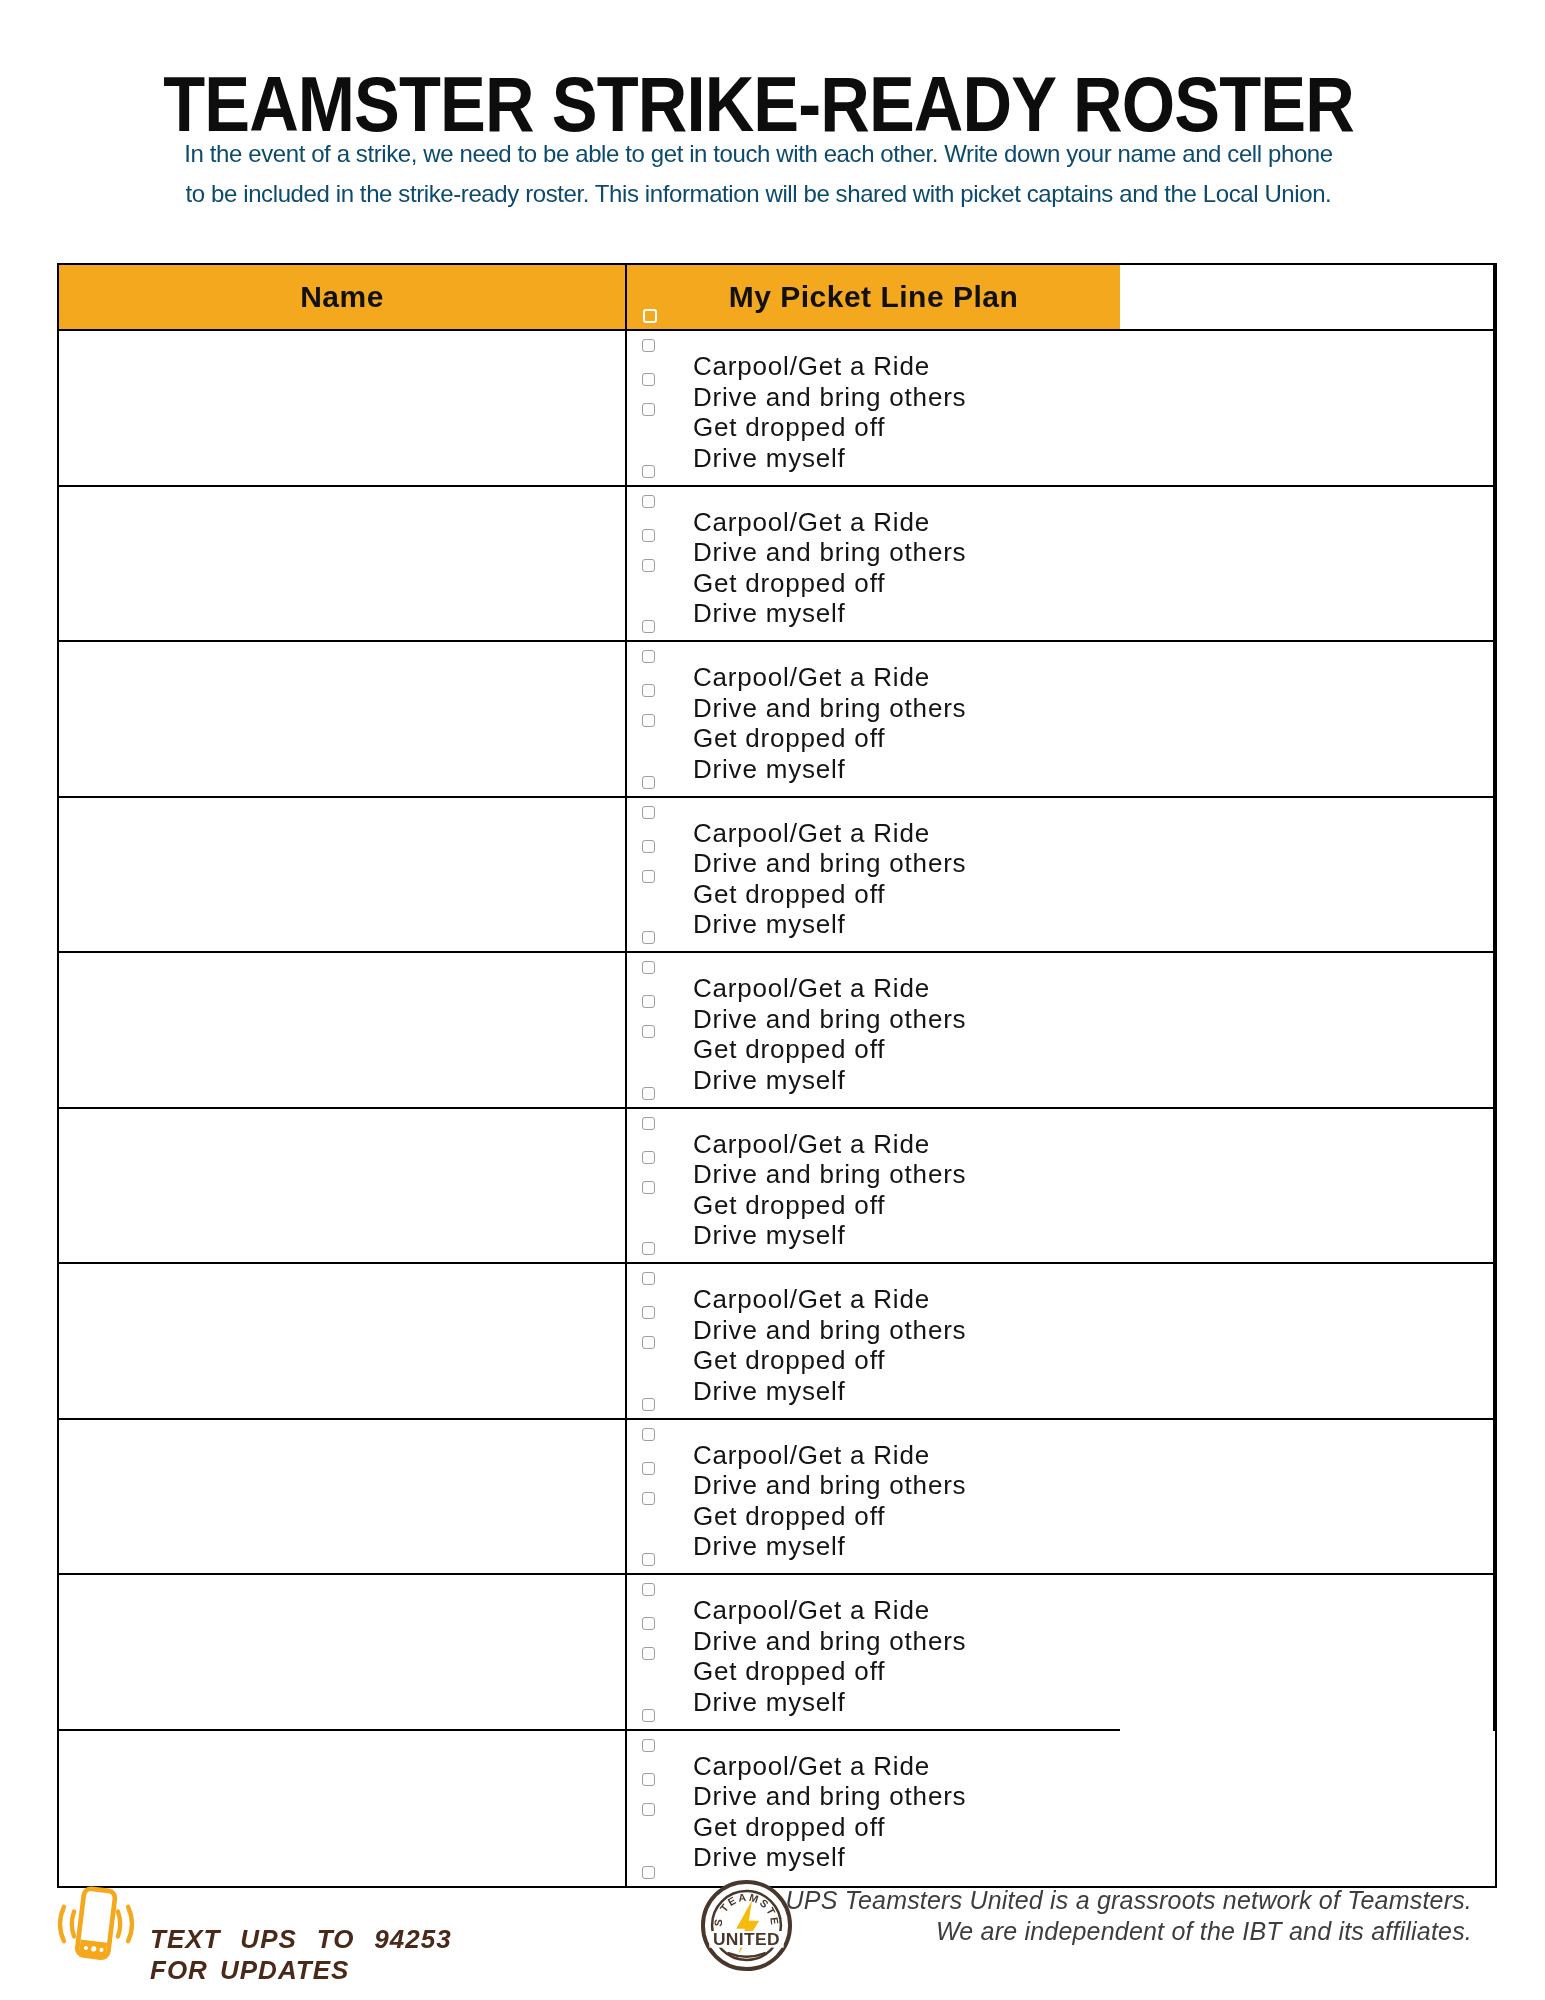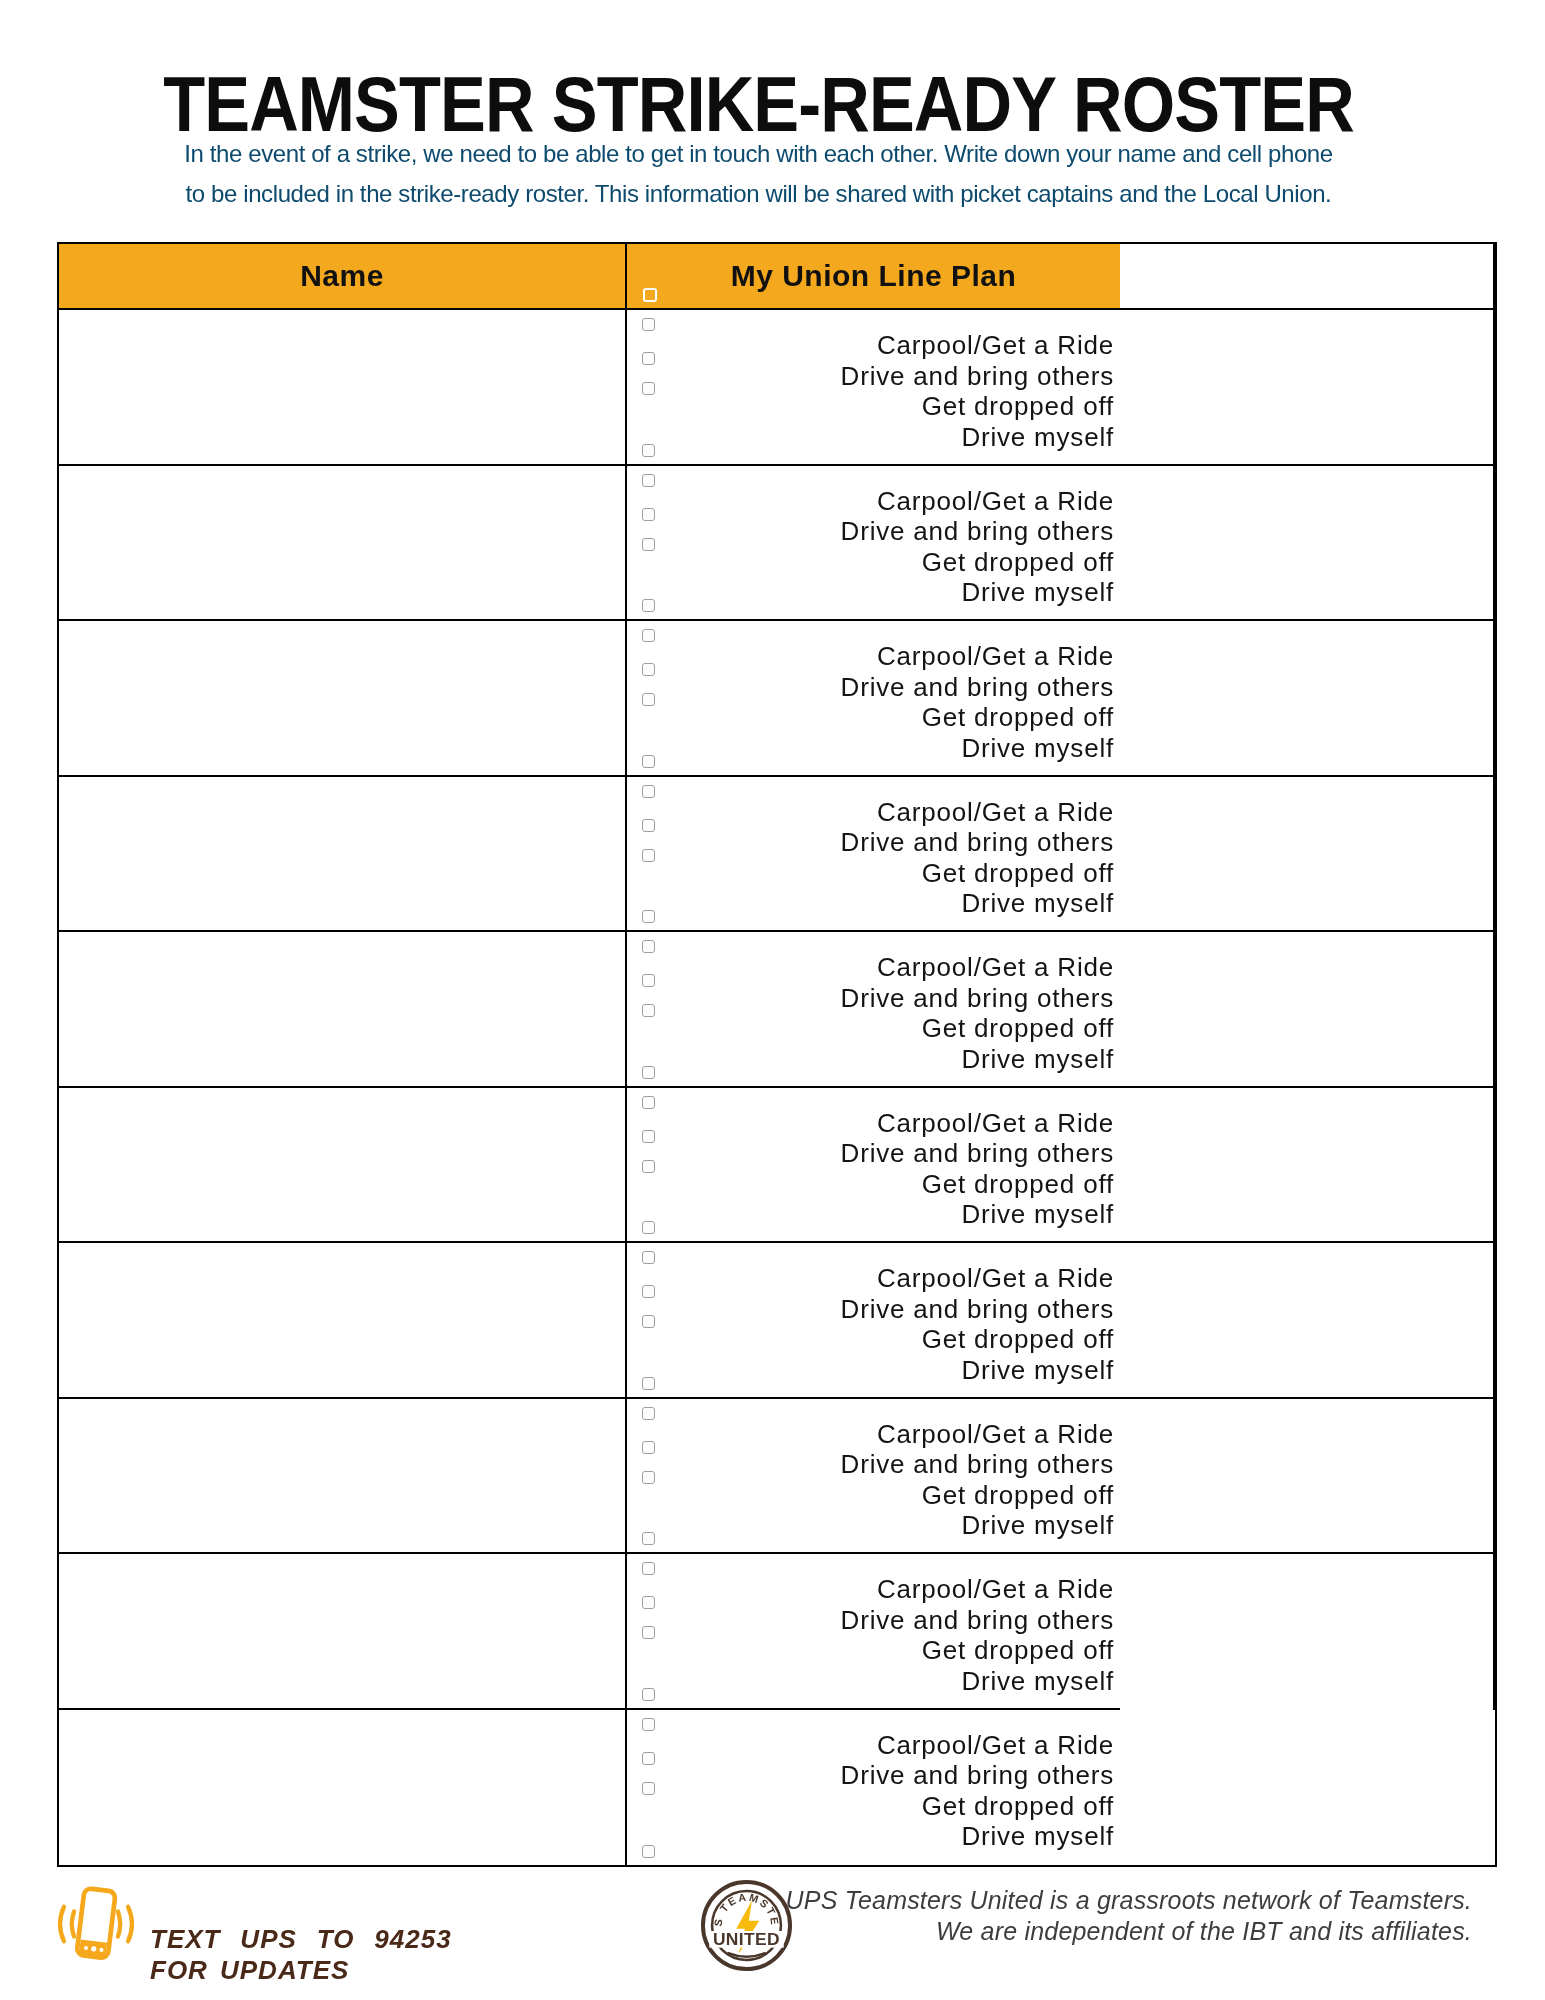--- a/index.html
+++ b/index.html
@@ -17,24 +17,24 @@
   .page{position:relative;width:1517px;height:2000px;}
 
   
   .title{position:absolute;top:64px;left:0;width:100%;text-align:center;
     font-size:78px;font-weight:900;letter-spacing:-1px;color:#0d0d0d;
     transform:scaleX(0.88);transform-origin:50% 50%;white-space:nowrap;line-height:1.05;}
   .intro{position:absolute;top:134px;left:0;width:100%;text-align:center;
     font-size:24px;line-height:40px;letter-spacing:-0.4px;color:#0c4a6e;white-space:nowrap;}
 
   
-  .roster-table{position:absolute;left:57px;top:242px;width:1440px;
+  .roster-table{position:absolute;left:57px;top:263px;width:1440px;
     display:grid;grid-template-columns:568px 493px 1fr;
     grid-template-rows:66px repeat(10,155.5px);
-    border:2.5px solid var(--border_black);text-align:right;}
+    border:2.5px solid var(--border_black);}
   .cell{border-right:2px solid var(--border_black);border-bottom:2px solid var(--border_black);
     position:relative;background:#fff;}
   .cell.col3{border-right:none;}
   .roster-table > .cell:nth-last-child(-n+3){border-bottom:none;}
   .head{background:var(--header_yellow);display:flex;align-items:center;justify-content:center;
     font-size:30px;font-weight:bold;letter-spacing:0.5px;color:#111;}
 
   
   .cb{position:absolute;left:15px;width:13px;height:13px;border:1.5px solid #9e9e9e;
     border-radius:3px;background:#fdfdfd;}
@@ -62,21 +62,21 @@
 <div class="page">
 
   <h1 class="title">TEAMSTER STRIKE-READY ROSTER</h1>
 
   <p class="intro"><span>In the event of a strike, we need to be able to get in touch with each other. Write down your name and cell phone</span><br><span>to be included in the strike-ready roster. This information will be shared with picket captains and the Local Union.</span></p>
 
   <div class="roster-table" id="roster-table">
     <div class="cell head">Name</div>
     <div class="cell head col3">
       <span class="cb-header"></span>
-      <span>My Union Line Plan</span>
+      <span>My Picket Line Plan</span>
     </div>
 
     <div class="cell"></div>
     <div class="cell"></div>
     <div class="cell col3 plan-cell">
       <span class="cb cb1"></span>
       <span class="cb cb2"></span>
       <span class="cb cb3"></span>
       <span class="cb cb4"></span>
       <div class="plan-option">Carpool/Get a Ride</div>

